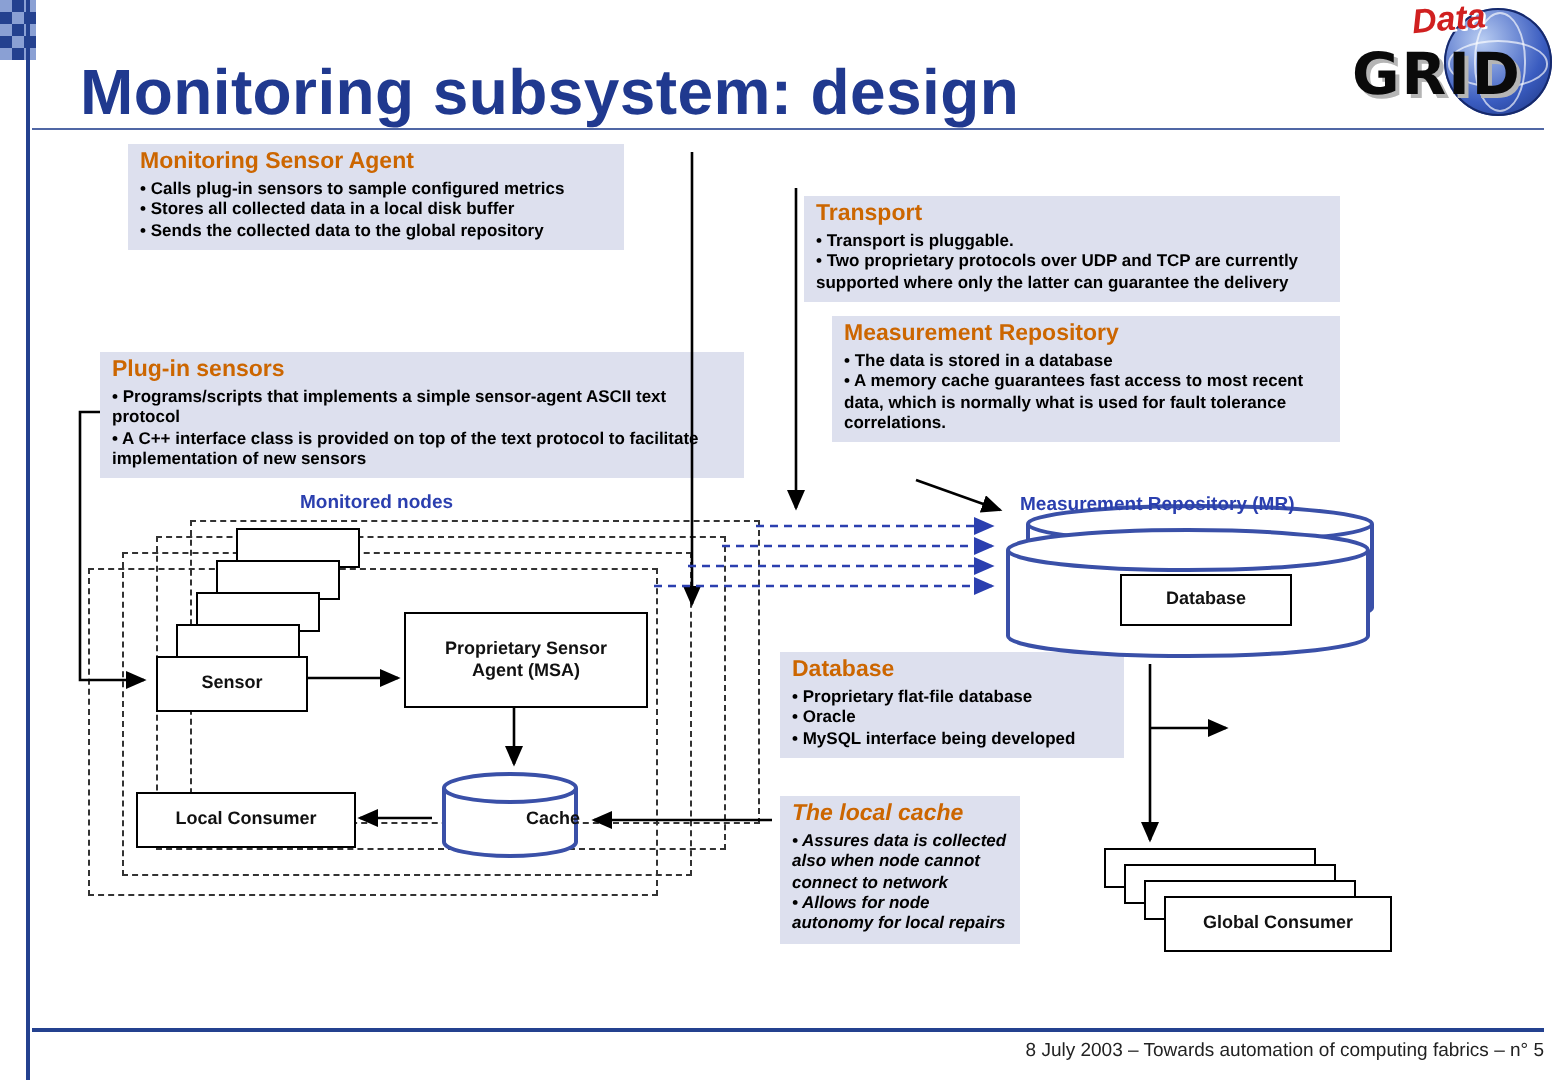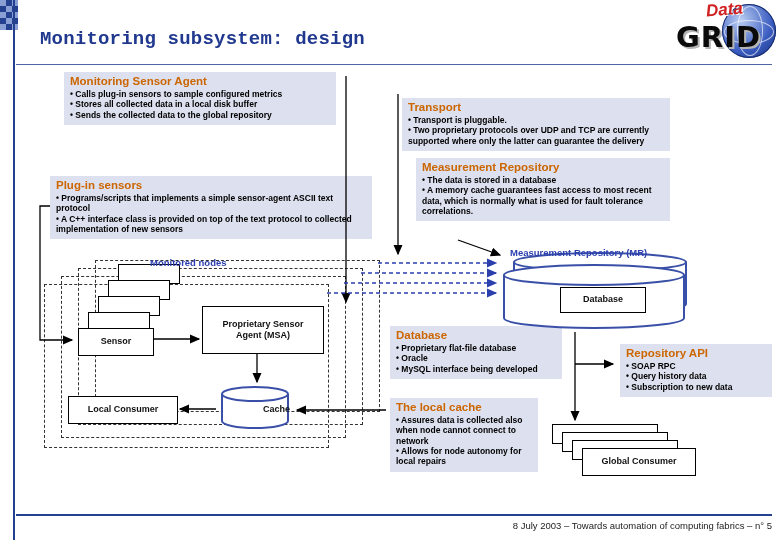--- a/index.html
+++ b/index.html
@@ -9,21 +9,21 @@
   }
   
   .left-checker{position:absolute;left:0;top:0;width:18px;height:30px;
     background-color:#24418f;
     background-image:repeating-conic-gradient(#24418f 0% 25%, #8aa0d4 25% 50%);
     background-size:12px 12px;}
   .left-line{position:absolute;left:13px;top:0;width:2px;height:540px;background:#24418f;}
   .title-rule{position:absolute;left:16px;top:64px;width:756px;height:1px;background:#24418f;opacity:.8;}
   .footer-rule{position:absolute;left:16px;top:514px;width:756px;height:2px;background:#24418f;}
 
-  .slide-title{position:absolute;left:40px;top:28px;font-size:19px;font-weight:bold;color:#20398f;letter-spacing:.2px;font-family:Liberation Mono, monospace;}
+  .slide-title{position:absolute;left:40px;top:28px;font-size:32px;font-weight:bold;color:#20398f;letter-spacing:.2px;}
   .footer-text{position:absolute;right:8px;top:520px;font-size:9.5px;color:#222;}
 
   
   .logo{position:absolute;right:4px;top:2px;width:104px;height:58px;}
   .logo-globe{position:absolute;right:0;top:2px;width:54px;height:54px;border-radius:50%;
     background:radial-gradient(circle at 35% 30%,#b9cdf2,#3a5cc0 60%,#1c3480 95%);
     box-shadow:inset 0 0 0 1px #16296b;}
   .logo-globe:before{content:"";position:absolute;left:50%;top:2px;bottom:2px;width:46%;margin-left:-23%;
     border:1px solid rgba(255,255,255,.65);border-radius:50%;}
   .logo-globe:after{content:"";position:absolute;top:50%;left:2px;right:2px;height:40%;margin-top:-20%;
@@ -60,21 +60,21 @@
   <div class="footer-rule"></div>
 
   <div class="slide-title">Monitoring subsystem: design</div>
 
   <div class="logo">
     <div class="logo-globe"></div>
     <div class="logo-data">Data</div>
     <div class="logo-grid">GRID</div>
   </div>
 
-  <div class="tbox" style="left:64px;top:72px;width:272px;">
+  <div class="tbox" style="left:64px;top:72px;width:248px;">
     <div class="tbox-h">Monitoring Sensor Agent</div>
     <div class="tbox-b">• Calls plug-in sensors to sample configured metrics</div>
     <div class="tbox-b">• Stores all collected data in a local disk buffer</div>
     <div class="tbox-b">• Sends the collected data to the global repository</div>
   </div>
 
   <div class="tbox" style="left:402px;top:98px;width:268px;">
     <div class="tbox-h">Transport</div>
     <div class="tbox-b">• Transport is pluggable.</div>
     <div class="tbox-b">• Two proprietary protocols over UDP and TCP are currently supported where only the latter can guarantee the delivery</div>
@@ -82,44 +82,38 @@
 
   <div class="tbox" style="left:416px;top:158px;width:254px;">
     <div class="tbox-h">Measurement Repository</div>
     <div class="tbox-b">• The data is stored in a database</div>
     <div class="tbox-b">• A memory cache guarantees fast access to most recent data, which is normally what is used for fault tolerance correlations.</div>
   </div>
 
   <div class="tbox" style="left:50px;top:176px;width:322px;">
     <div class="tbox-h">Plug-in sensors</div>
     <div class="tbox-b">• Programs/scripts that implements a simple sensor-agent ASCII text protocol</div>
-    <div class="tbox-b">• A C++ interface class is provided on top of the text protocol to collected implementation of new sensors</div>
+    <div class="tbox-b">• A C++ interface class is provided on top of the text protocol to facilitate implementation of new sensors</div>
   </div>
 
   <div class="tbox" style="left:390px;top:326px;width:172px;">
     <div class="tbox-h">Database</div>
     <div class="tbox-b">• Proprietary flat-file database</div>
     <div class="tbox-b">• Oracle</div>
     <div class="tbox-b">• MySQL interface being developed</div>
   </div>
 
-  <div class="tbox" style="left:390px;top:398px;width:148px;">
+  <div class="tbox" style="left:390px;top:398px;width:120px;font-style:italic;">
     <div class="tbox-h">The local cache</div>
     <div class="tbox-b">• Assures data is collected also when node cannot connect to network</div>
     <div class="tbox-b">• Allows for node autonomy for local repairs</div>
   </div>
 
-  <div class="tbox" style="left:620px;top:344px;width:152px;">
-    <div class="tbox-h">Repository API</div>
-    <div class="tbox-b">• SOAP RPC</div>
-    <div class="tbox-b">• Query history data</div>
-    <div class="tbox-b">• Subscription to new data</div>
-  </div>
 
-  <div class="diag-label" style="left:150px;top:257px;">Monitored nodes</div>
+  <div class="diag-label" style="left:150px;top:246px;">Monitored nodes</div>
   <div class="diag-label" style="left:510px;top:247px;">Measurement Repository (MR)</div>
 
   <div class="dashedbox" style="left:95px;top:260px;width:283px;height:150px;"></div>
   <div class="dashedbox" style="left:78px;top:268px;width:283px;height:155px;"></div>
   <div class="dashedbox" style="left:61px;top:276px;width:283px;height:160px;"></div>
   <div class="dashedbox" style="left:44px;top:284px;width:283px;height:162px;"></div>
 
   <div class="stk" style="left:118px;top:264px;width:60px;height:18px;"></div>
   <div class="stk" style="left:108px;top:280px;width:60px;height:18px;"></div>
   <div class="stk" style="left:98px;top:296px;width:60px;height:18px;"></div>

